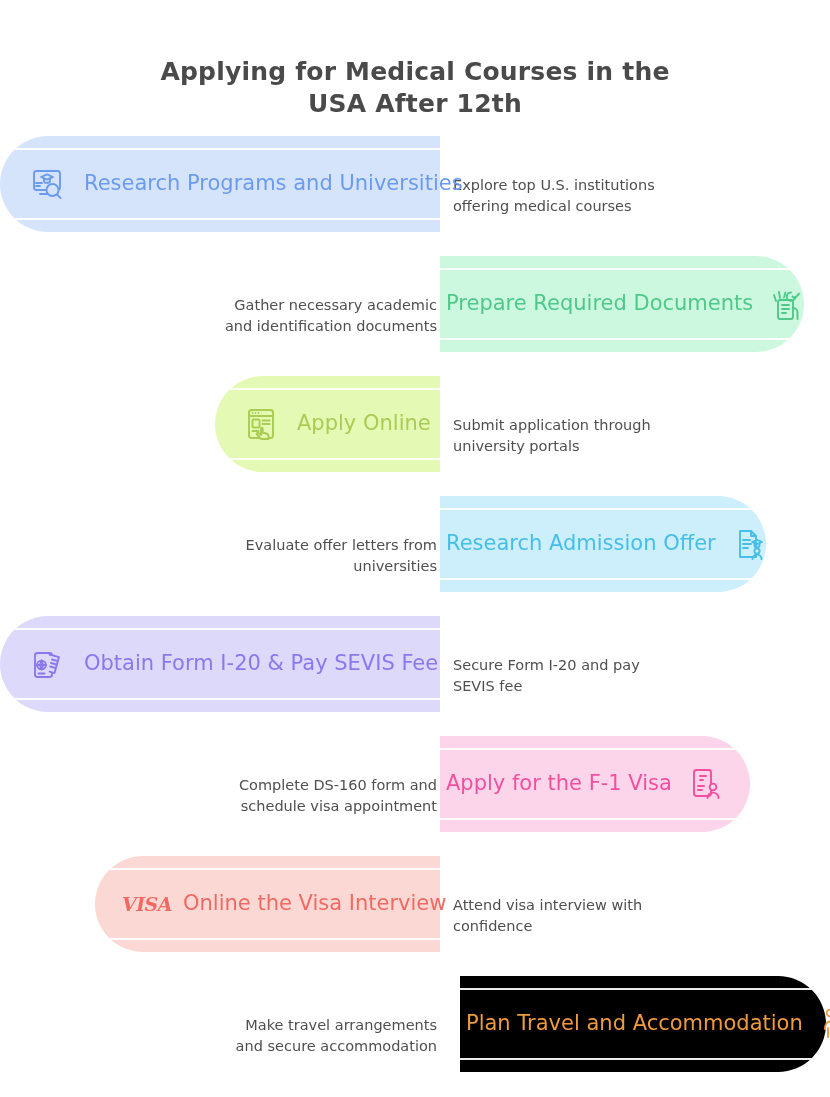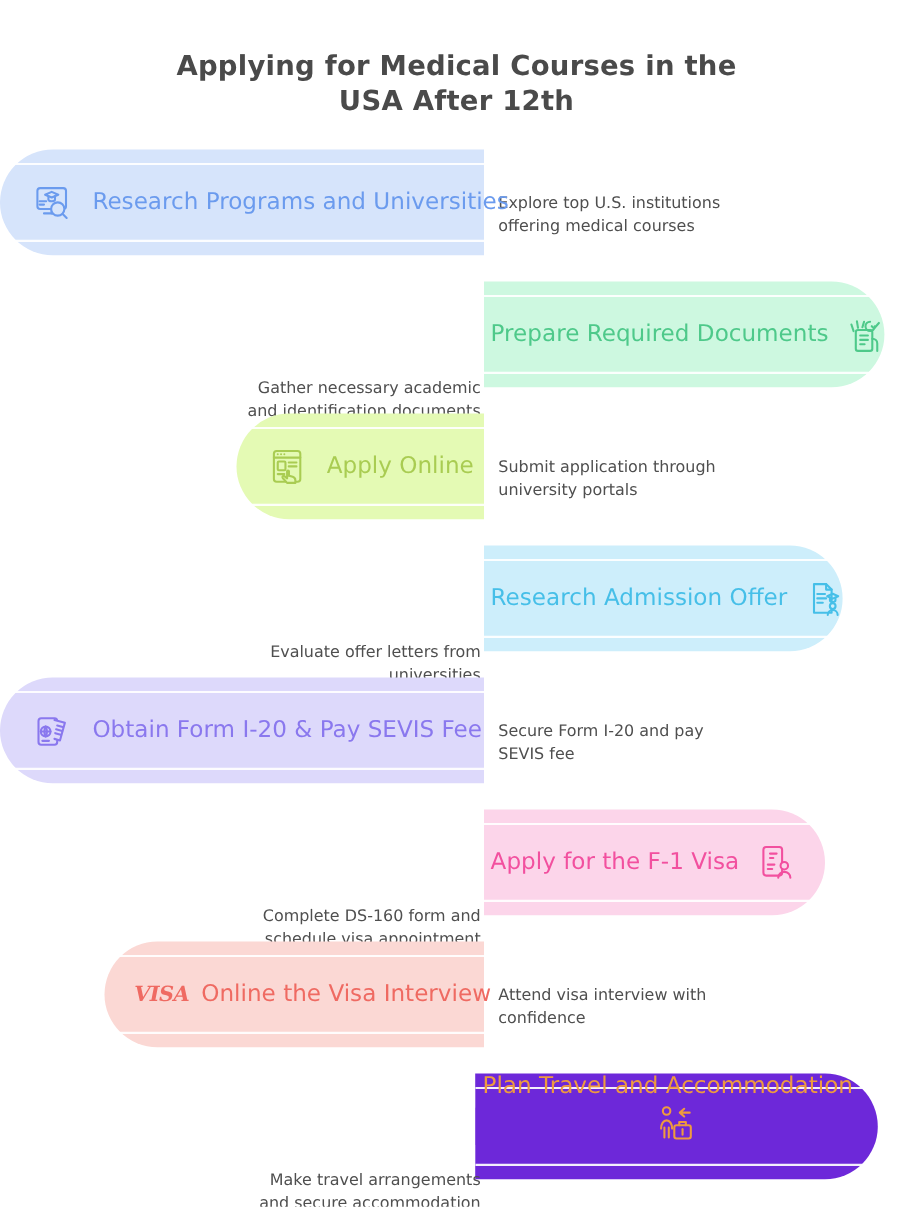--- a/index.html
+++ b/index.html
@@ -12,21 +12,21 @@
     height: 1097px;
     position: relative;
     font-family: "DejaVu Sans", sans-serif;
     overflow: hidden;
   }
 
   
   .title {
     position: absolute;
     left: 0;
-    top: 44px;
+    top: 56px;
     width: 830px;
     text-align: center;
     font-family: "DejaVu Sans", sans-serif;
     font-weight: bold;
     font-size: 25px;
     line-height: 1.28;
     color: #4a4a4a;
     letter-spacing: 0.2px;
   }
   .title .ln { display: block; }
@@ -142,21 +142,20 @@
     left: 453px;
     width: 330px;
     text-align: left;
     align-items: flex-start;
   }
   .desc.on-left {
     left: 110px;
     width: 327px;
     text-align: right;
     align-items: flex-end;
-    margin-top: 48px;
   }
   .desc span { display: block; }
 </style>
 </head>
 <body>
 
 <div class="title">
   <span class="ln">Applying for Medical Courses in the</span>
   <span class="ln">USA After 12th</span>
 </div>
@@ -301,21 +300,21 @@
       </div>
       <div class="step-label" style="color:#ef6a62;">Online the Visa Interview</div>
     </div>
     <div class="desc on-right">
       <span>Attend visa interview with</span>
       <span>confidence</span>
     </div>
   </div>
 
   <div class="row">
-    <div class="pill right" style="left:432px;width:366px;background:#6d28d9;padding-right:22px;flex-direction:column;">
+    <div class="pill right" style="left:460px;width:366px;background:#000000;padding-right:22px;">
       <div class="inner-outline"></div>
       <div class="step-label" style="color:#ee9a3f;">Plan Travel and Accommodation</div>
       <div class="icon-wrap">
         <svg width="40" height="40" viewBox="0 0 40 40" fill="none" stroke="#ee9a3f" stroke-width="1.9" stroke-linecap="round" stroke-linejoin="round">
           <circle cx="13" cy="9" r="3.4"></circle>
           <path d="M8 25c0-4.5 2.2-7.5 5-7.5s5 3 5 7.5"></path>
           <path d="M11 24v9M15 24v9"></path>
           <path d="M25 10.5h9M29 7l-4 3.5 4 3.5"></path>
           <rect x="20" y="22" width="15" height="12" rx="2"></rect>
           <path d="M24.5 22v-3h6v3"></path>

